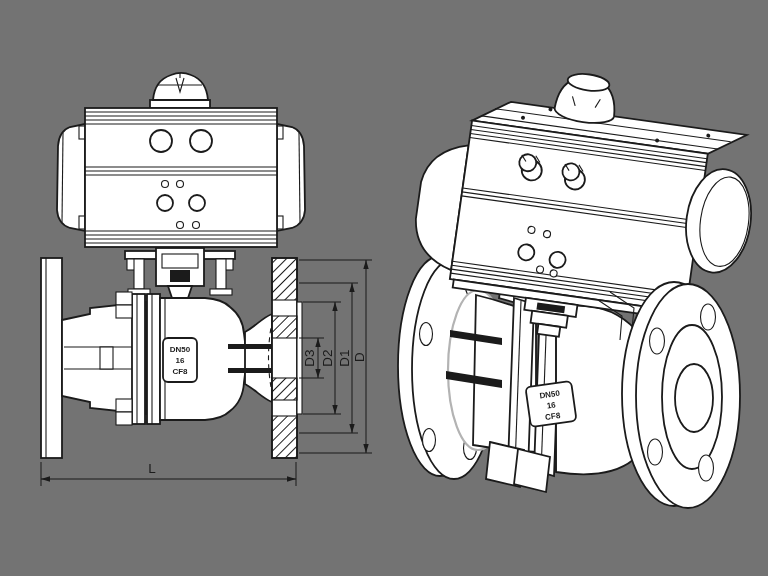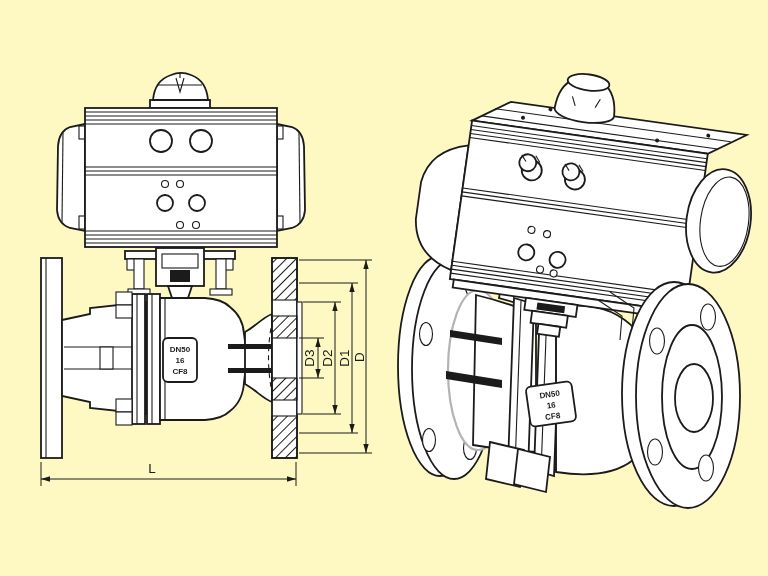--- a/index.html
+++ b/index.html
@@ -1,16 +1,16 @@
 <!DOCTYPE html>
 <html><head>
 <meta charset="utf-8">
 <style>
   html,body{margin:0;padding:0;background:#ffffff;}
-  .canvas{position:relative;width:768px;height:576px;background:#fef9c3;overflow:hidden;
+  .canvas{position:relative;width:768px;height:576px;background:#737373;overflow:hidden;
           font-family:"Liberation Sans", sans-serif;}
   svg{position:absolute;left:0;top:0;}
   .lnf  {stroke:#1b1b1b;stroke-width:1.8;fill:#ffffff;}
   .thin {stroke:#1b1b1b;stroke-width:1.1;fill:none;}
   .thinf{stroke:#1b1b1b;stroke-width:1.1;fill:#ffffff;}
   .dim  {stroke:#1b1b1b;stroke-width:1;fill:none;}
   .dark {fill:#1b1b1b;stroke:none;}
   .gask {stroke:#b3b3b3;stroke-width:2.2;fill:#ffffff;}
   .dash {stroke:#1b1b1b;stroke-width:1.1;fill:none;stroke-dasharray:5 4;}
   text.dimlab{font-family:"Liberation Sans",sans-serif;font-size:13.5px;fill:#1b1b1b;}

